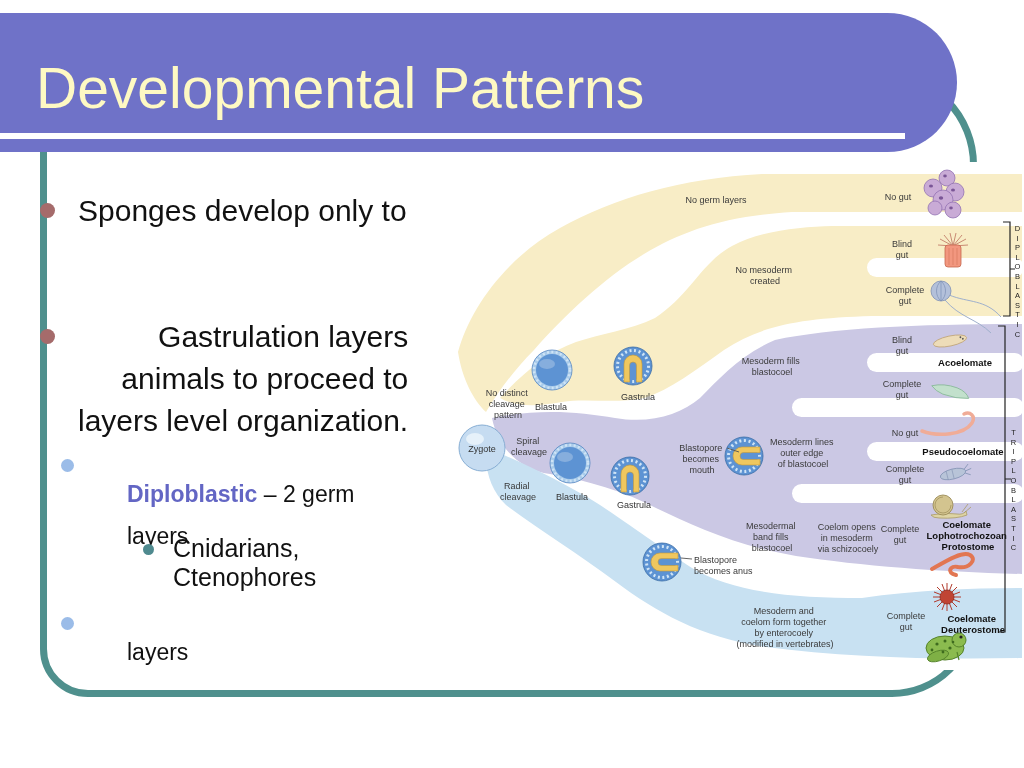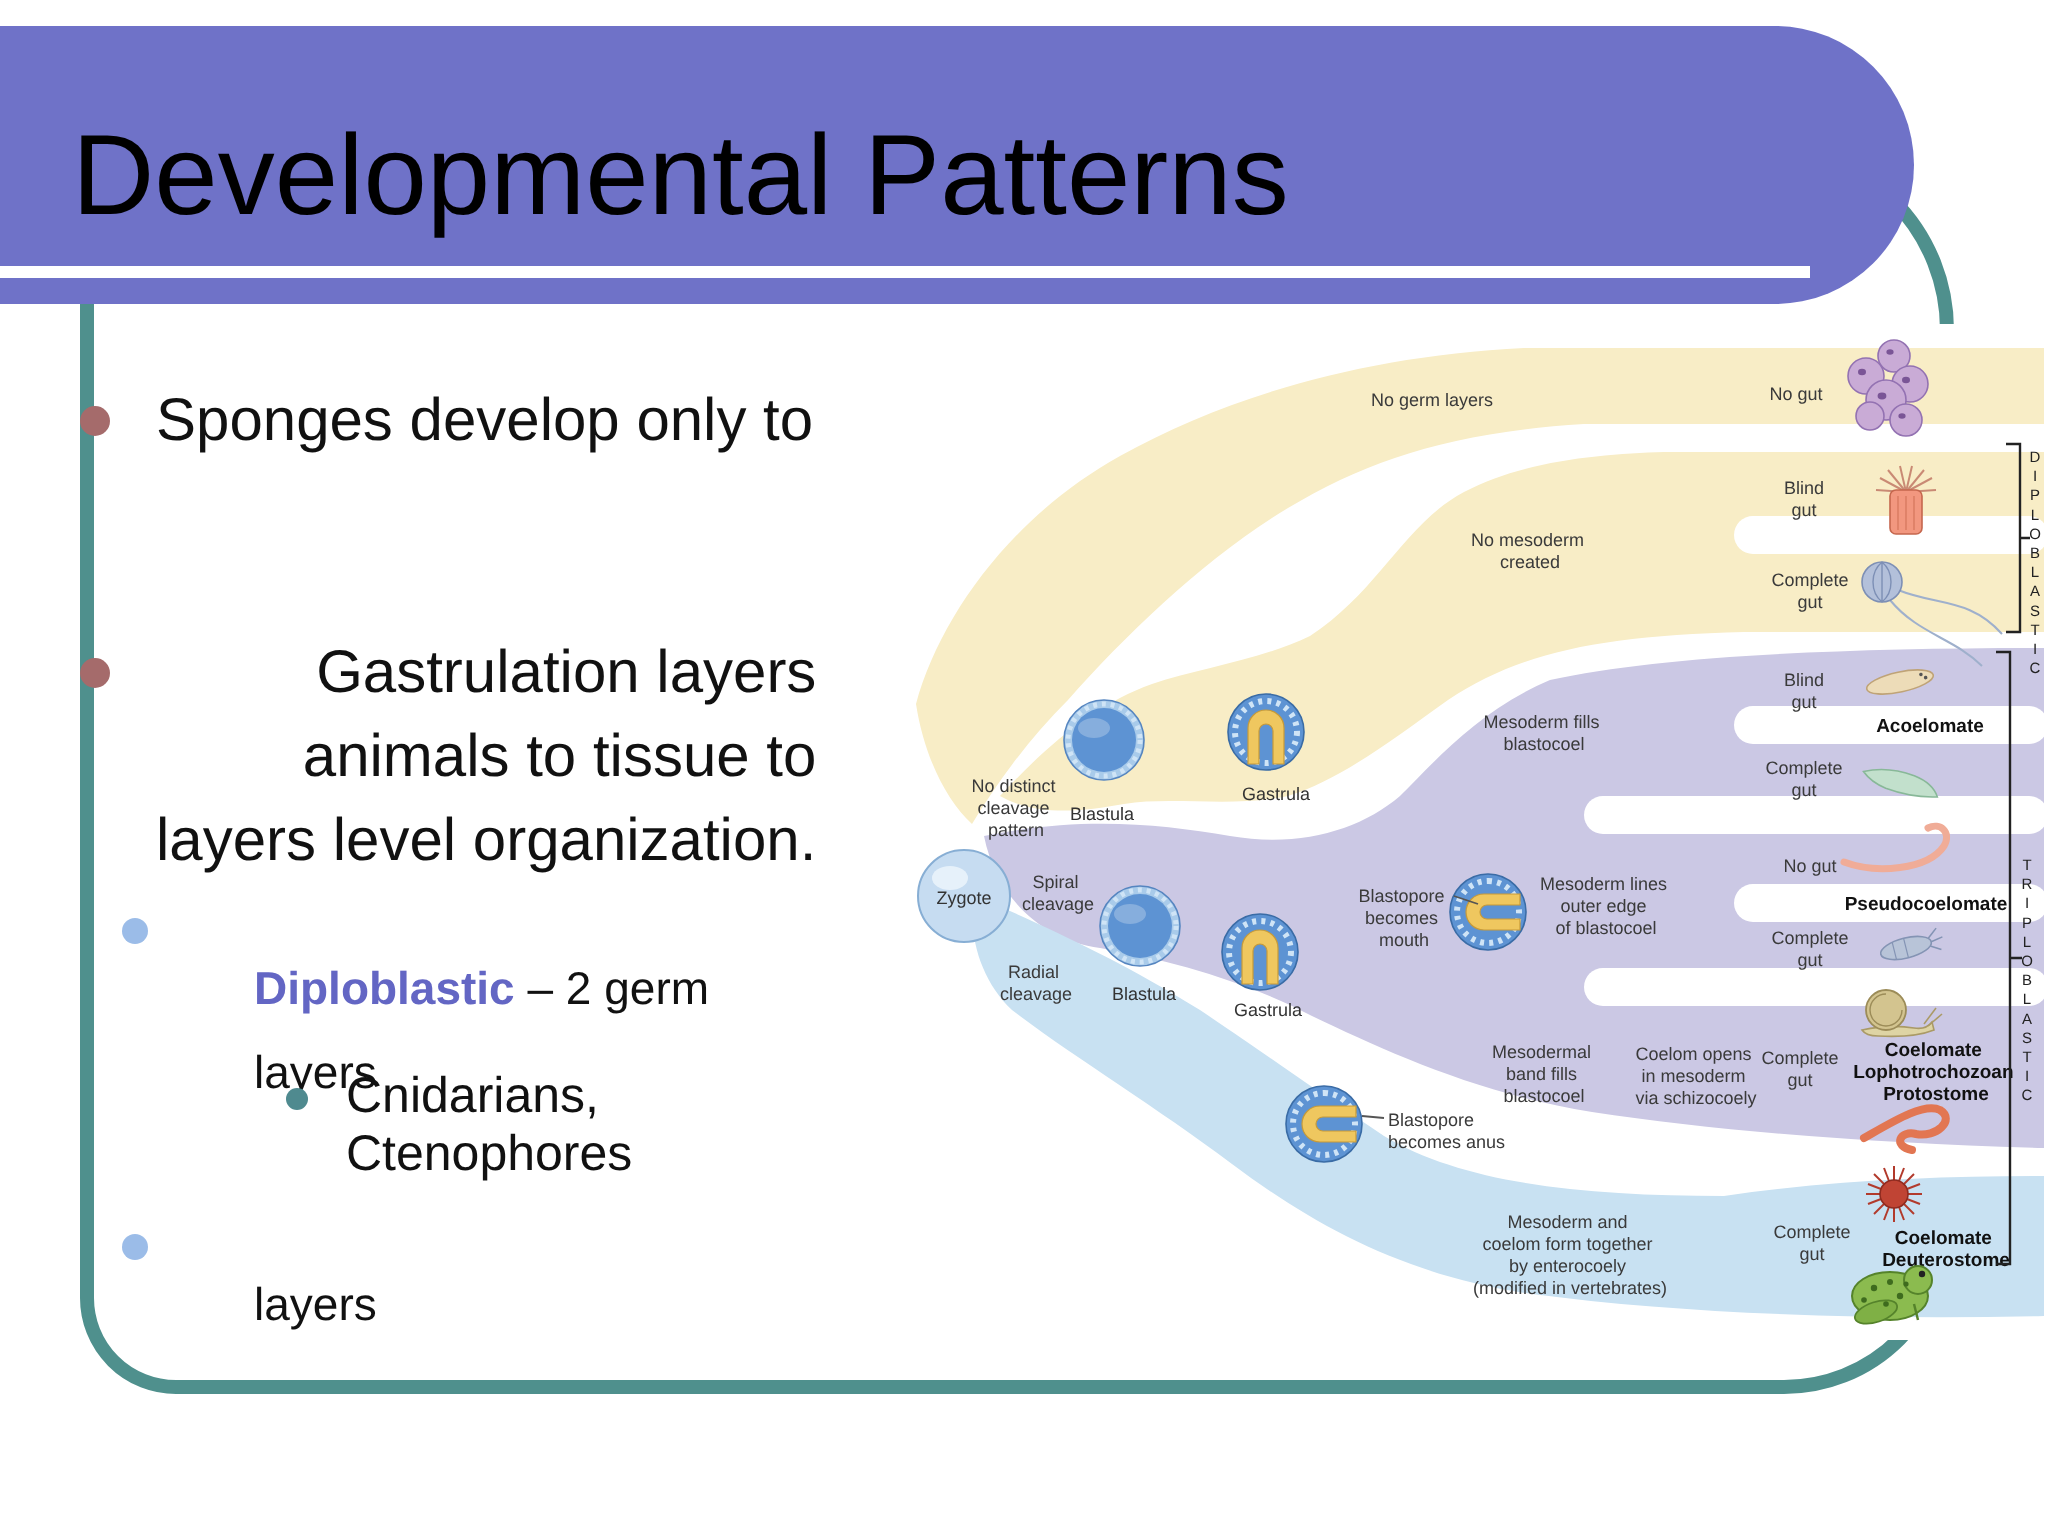--- a/index.html
+++ b/index.html
@@ -5,21 +5,21 @@
   html,body{margin:0;padding:0;background:#fff;width:1024px;height:768px;overflow:hidden;
     font-family:"Liberation Sans",sans-serif;}
   .stage{position:absolute;left:0;top:0;width:1024px;height:768px;background:#fff;}
   
   .frame{position:absolute;left:40px;top:70px;width:937px;height:627px;box-sizing:border-box;
     border:7px solid #4F908D;border-radius:50px 95px 85px 48px;}
   
   .titlebar{position:absolute;left:0;top:13px;width:957px;height:139px;background:#6F72C8;
     border-radius:0 70px 70px 0;}
   .title-underline{position:absolute;left:0;top:120px;width:905px;height:6px;background:#fff;}
-  .title-text{position:absolute;left:36px;top:42px;font-size:57px;color:#000000;letter-spacing:0px;white-space:nowrap;}
+  .title-text{position:absolute;left:36px;top:42px;font-size:57px;color:#fef9c3;letter-spacing:0px;white-space:nowrap;}
   
   .ln{white-space:nowrap;color:#111;}
   .b-item{position:absolute;}
   .l1{font-size:30px;line-height:42px;text-align:right;}
   .l2{font-size:23px;line-height:42px;margin-top:27px;}
   .l3{font-size:25px;line-height:29px;}
   .dot{position:absolute;border-radius:50%;}
   .d1{width:15px;height:15px;background:#A56B6B;}
   .d2{width:13px;height:13px;background:#9BBCE8;}
   .d3{width:11px;height:11px;background:#4F8A8F;}
@@ -45,21 +45,21 @@
   </div>
 
   <span class="dot d1" style="left:40px;top:203px;"></span>
   <div class="b-item l1" style="left:78px;top:190px;">
     <div class="ln">Sponges develop only to</div>
   </div>
 
   <span class="dot d1" style="left:40px;top:329px;"></span>
   <div class="b-item l1" style="left:78px;top:316px;">
     <div class="ln">Gastrulation layers</div>
-    <div class="ln">animals to tissue to</div>
+    <div class="ln">animals to proceed to</div>
     <div class="ln">layers level organization.</div>
   </div>
 
   <span class="dot d2" style="left:61px;top:459px;"></span>
   <div class="b-item l2" style="left:127px;top:446px;">
     <div class="ln"><span class="term">Diploblastic</span><span> – 2 germ</span></div>
     <div class="ln">layers</div>
   </div>
 
   <span class="dot d3" style="left:143px;top:544px;"></span>

